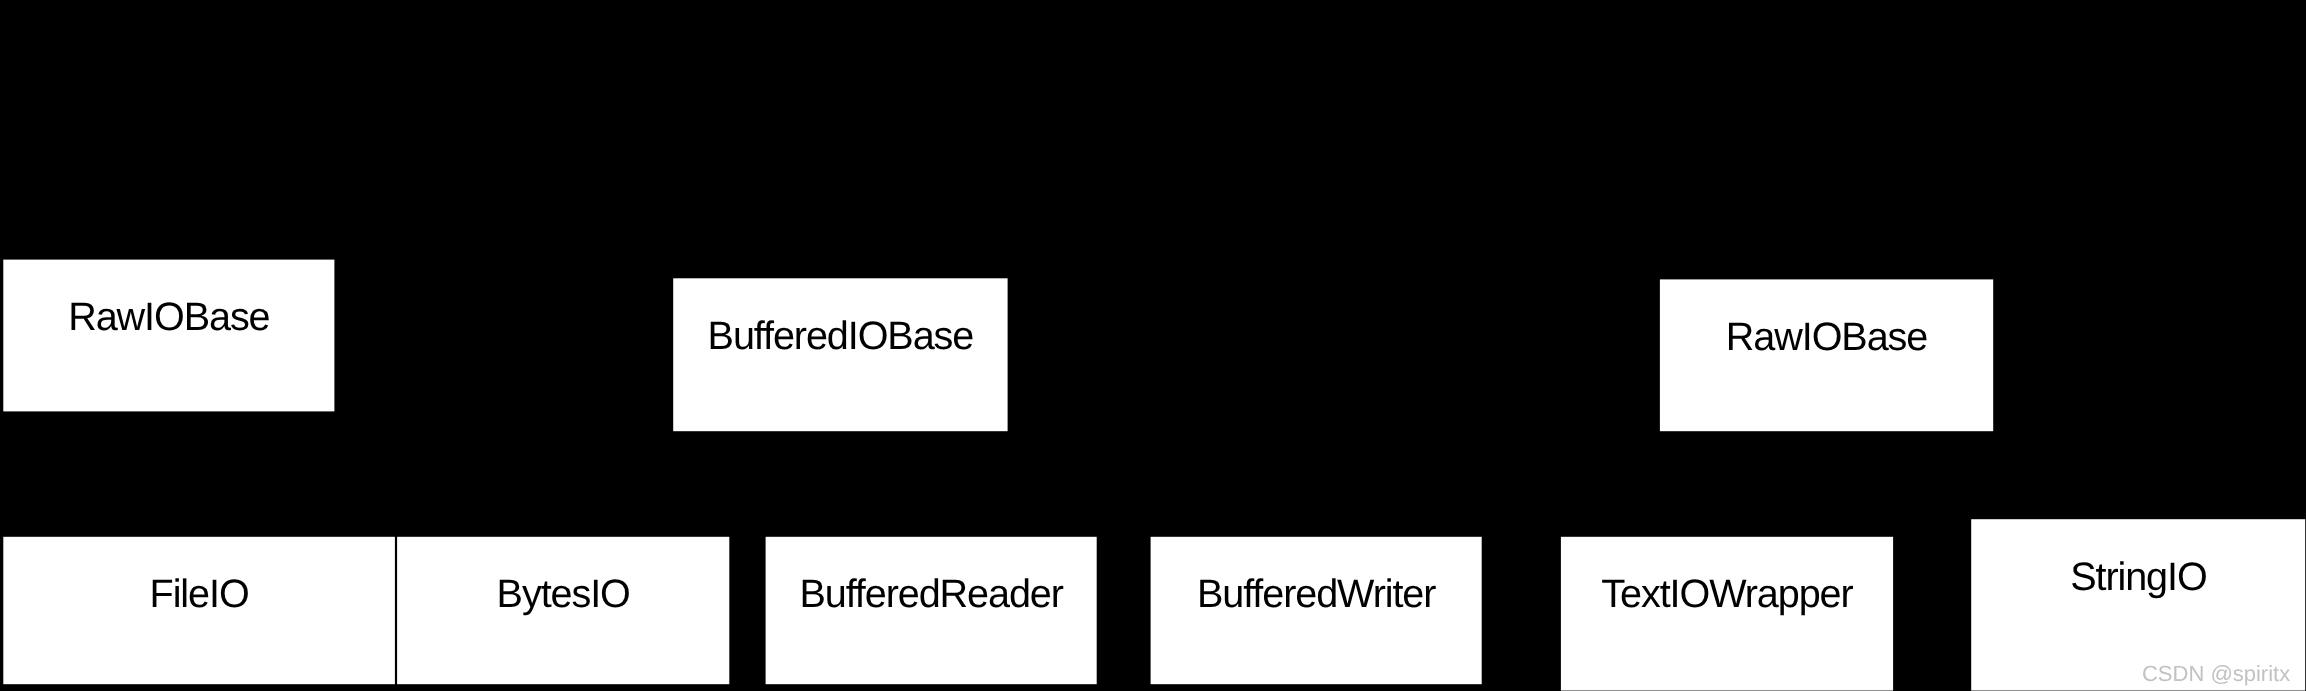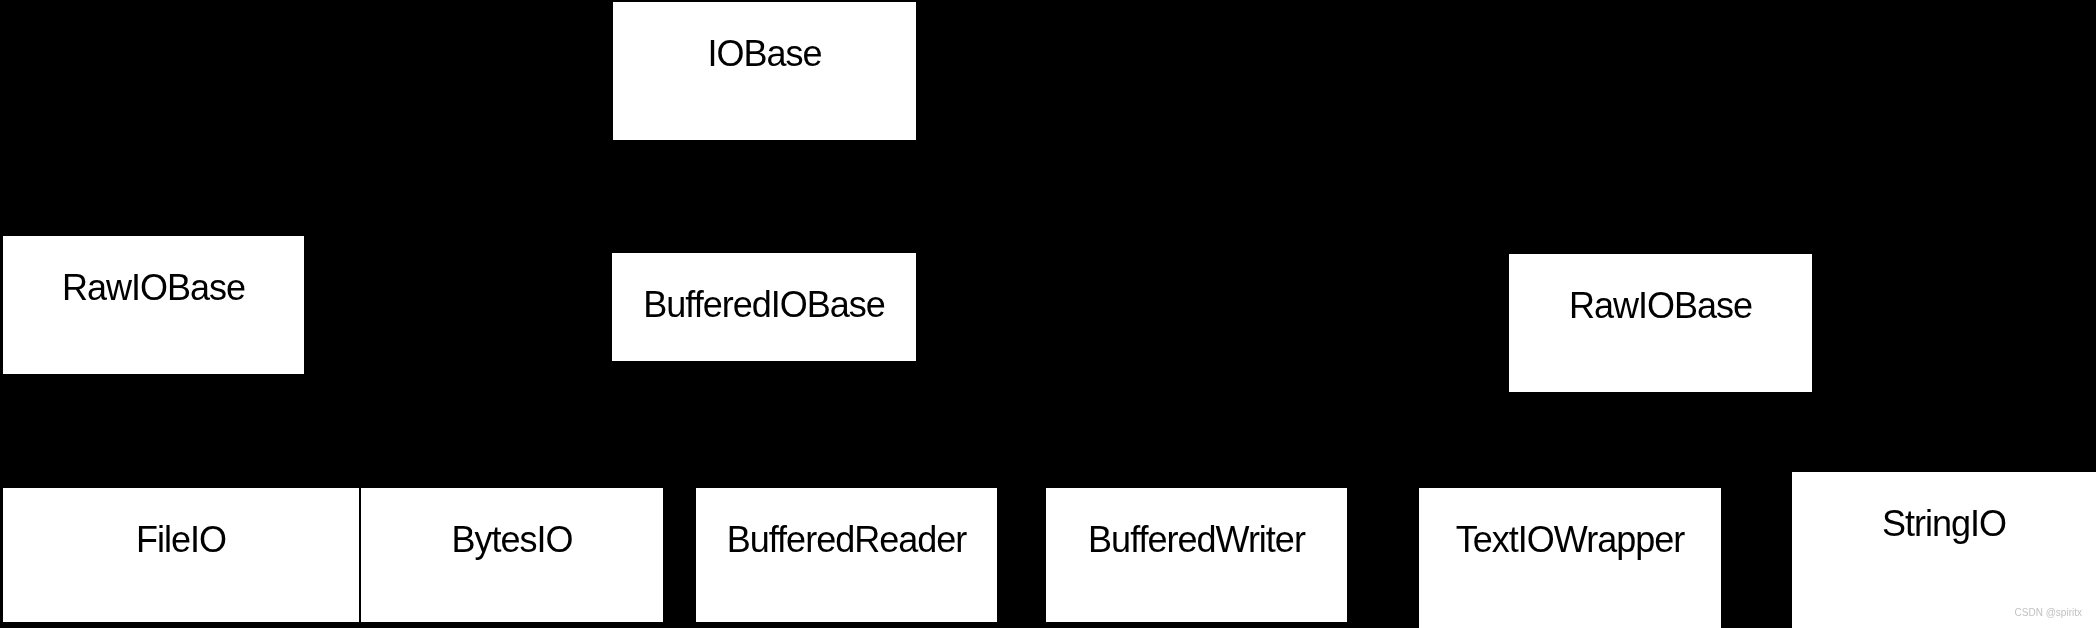--- a/index.html
+++ b/index.html
@@ -28,40 +28,37 @@
     font-size: 36px;
     line-height: 36px;
     letter-spacing: -1px;
     color: #000000;
     white-space: nowrap;
   }
   .watermark {
     position: absolute;
     right: 14px;
     bottom: 8px;
-    font-size: 10px;
+    font-size: 20px;
     line-height: 14px;
     letter-spacing: 0px;
     color: #c2c2c2;
   }
 </style>
 </head>
 <body>
 
 <div class="canvas">
 
-  <div class="node" style="left:613px; top:2px; width:303px; height:138px">
-    <span class="node-label">IOBase</span>
-  </div>
 
   <div class="node" style="left:3px; top:236px; width:301px; height:138px">
     <span class="node-label">RawIOBase</span>
   </div>
 
-  <div class="node" style="left:612px; top:253px; width:304px; height:108px">
+  <div class="node" style="left:612px; top:253px; width:304px; height:139px">
     <span class="node-label">BufferedIOBase</span>
   </div>
 
   <div class="node" style="left:1509px; top:254px; width:303px; height:138px">
     <span class="node-label">RawIOBase</span>
   </div>
 
   <div class="node" style="left:3px; top:488px; width:356px; height:134px">
     <span class="node-label">FileIO</span>
   </div>

